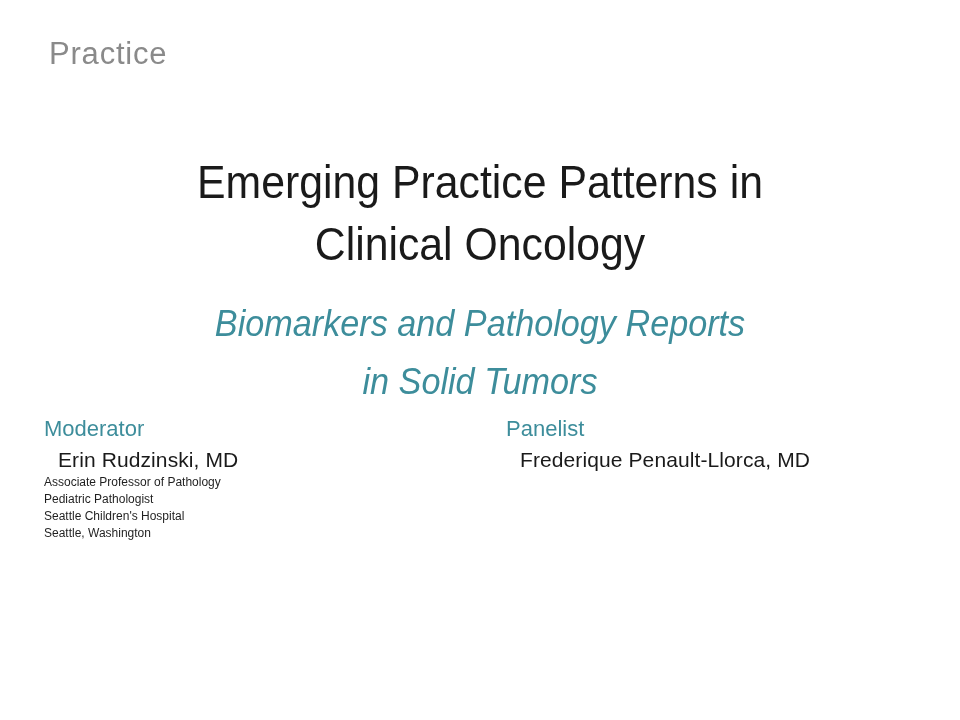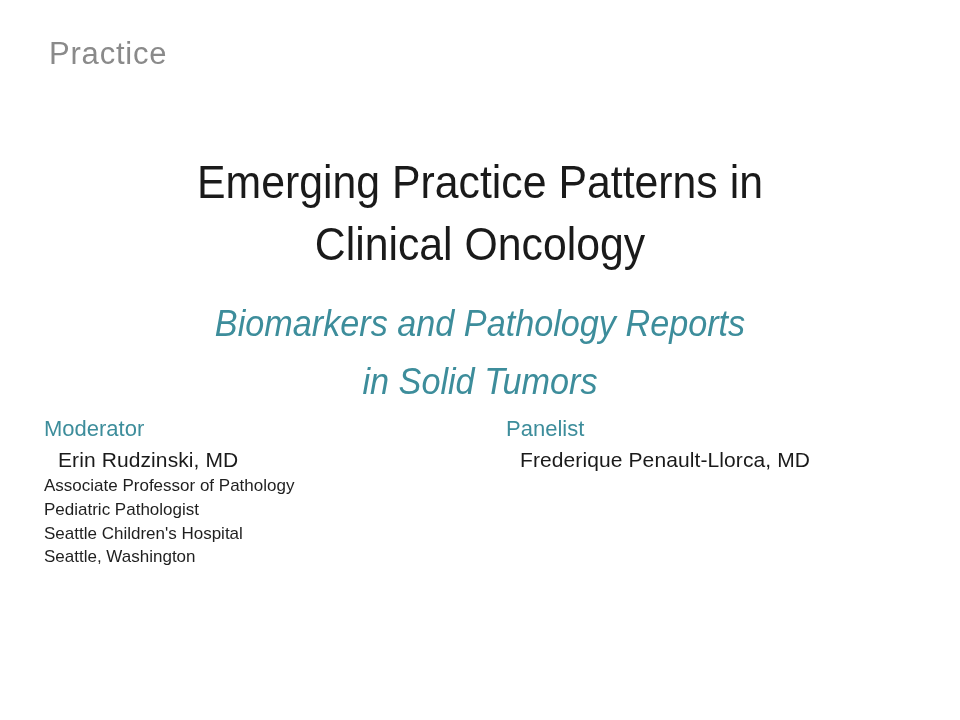--- a/index.html
+++ b/index.html
@@ -118,21 +118,21 @@
     font-family: "Liberation Sans", sans-serif;
     font-size: 21px;
     color: #1A1A1A;
     line-height: 1.2;
     margin: 0 0 2px 14px;
     font-weight: normal;
     letter-spacing: 0.1px;
   }
   .affiliation {
     font-family: "Liberation Sans", sans-serif;
-    font-size: 17px;
+    font-size: 12px;
     color: #1F1F1F;
     line-height: 1.39;
   }
   .affiliation div {
     white-space: pre-wrap;
   }
 </style>
 </head>
 <body>
 

